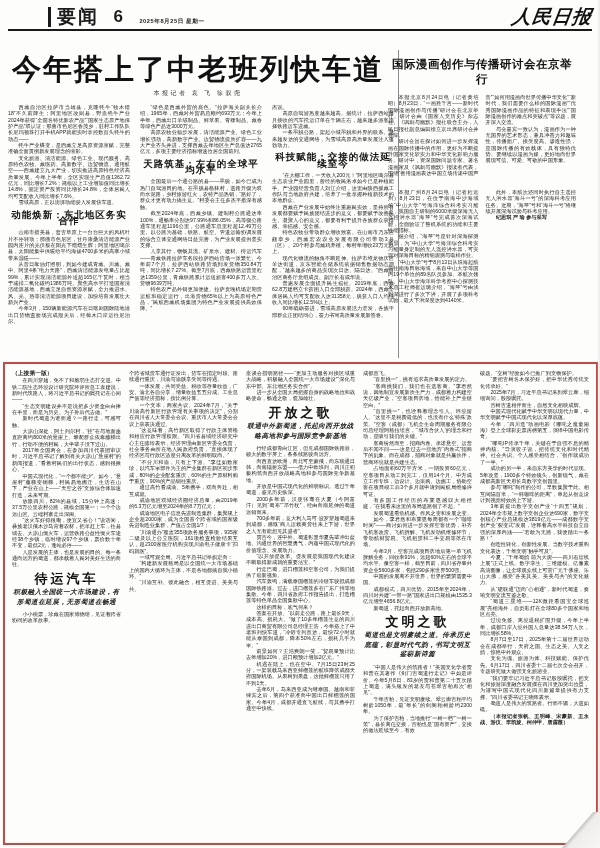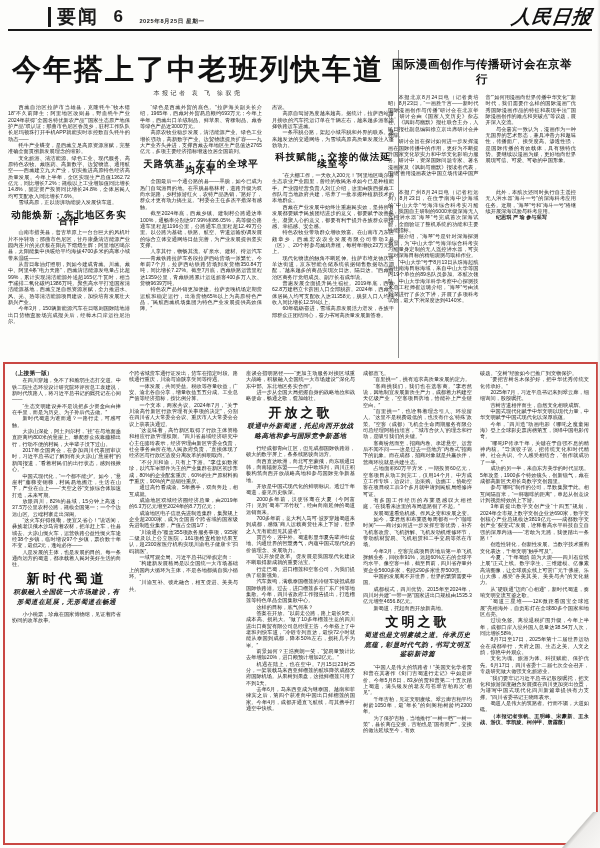--- a/index.html
+++ b/index.html
@@ -148,21 +148,21 @@
       <div class="fl-label">（上接第一版）</div>
       <div class="fl-p">在四川穿越，免不了和脆弱生态打交道。中铁二院生态环境设计研究院环评所总工袁建说，新时代筑路人，将习近平总书记的嘱托记在心间——</div>
       <div class="fl-p">“生态文明建设并不是说把多少资金白白捧在手里，而是为历史、为子孙后代去做。”</div>
       <div class="fl-p">新时代蜀道为谁而通？一路行走，可感可触。</div>
       <div class="fl-p">大凉山深处，阿土列尔村，“挂”在与地面垂直距离约800米的悬崖上。攀爬群众依靠藤梯出行，行动不便的村民，大半辈子没下过山。</div>
       <div class="fl-p">2017年全国两会，在参加四川代表团审议时，习近平总书记了解到有关大凉山“悬崖村”的新闻报道，“看着村民们的出行状态，感到很揪心。”</div>
       <div class="fl-p">中国式现代化，“一个都不能少”。如今，“悬崖村”藤梯变钢梯，村民易地搬迁，生活在山下，产业在山上——“天空之谷”文旅综合体加速打造，未来可期。</div>
       <div class="fl-p">放眼四川，82%的县域，15分钟上高速；37.5万公里农村公路，规模全国第一；一个个边远山区、云端村寨走出深闺。</div>
       <div class="fl-p">“这火车好得很嘞，便宜又省心！”说话间，彝族老汉俄木沙马背着农材，把羊赶上车，往县城去。大凉山慢火车，运营铁路公益性慢火车途经38个乡镇，临时增设97个乡镇，票价数十年不变，最低2元，逢站必停——</div>
       <div class="fl-p">人是发展的主体，也是发展的目的。每一条通向远方的蜀道，都承载着人民对美好生活的向往。</div>
-      <div class="fl-head">新时代蜀道</div>
+      <div class="fl-head">待运汽车</div>
       <div class="fl-sub">积极融入全国统一大市场建设，有形蜀道在延展，无形蜀道在畅通</div>
       <div class="fl-p">小小税票，珍藏在国家博物馆，见证着跨省协同的改革故事。</div>
     </div>
   <div class="ncol">
       <div class="fl-cont">个跨省城货车通行证发出，货车在指定时段、路线通行重庆，川渝与渝陕享受同等待遇。</div>
       <div class="fl-p">一体发展，共同受益。税收等存量收益，广安、渝北各自分享，增量收益五五分成。工业总产值等经济指标，按比例分算。</div>
       <div class="fl-p">一个文本，两家共议。2024年7月，“关于川渝高竹新区行政管理有关事项的决定”，分别在四川省人大常委会会议、重庆市人大常委会会议上获表决通过。</div>
       <div class="fl-p">“这意味着，高竹新区取得了行政主体资格和相应行政管理权限。”四川省县域经济研究中心主任骆玲表示，经济管理由新区管委会负责，社会事务由所在地人民政府负责，“直接体现了经济区与行政区适度分离改革的鲜明取向。”</div>
       <div class="fl-p">“不分川和渝，只有上下游。”李佳如数家珍，以汽车零部件为主的产业集群在新区初步形成，80%的企业配套重庆，60%的生产原材料购于重庆，90%的产品销往重庆。</div>
       <div class="fl-p">通过高竹看成渝。5年携手，双向奔赴，相互成就。</div>

